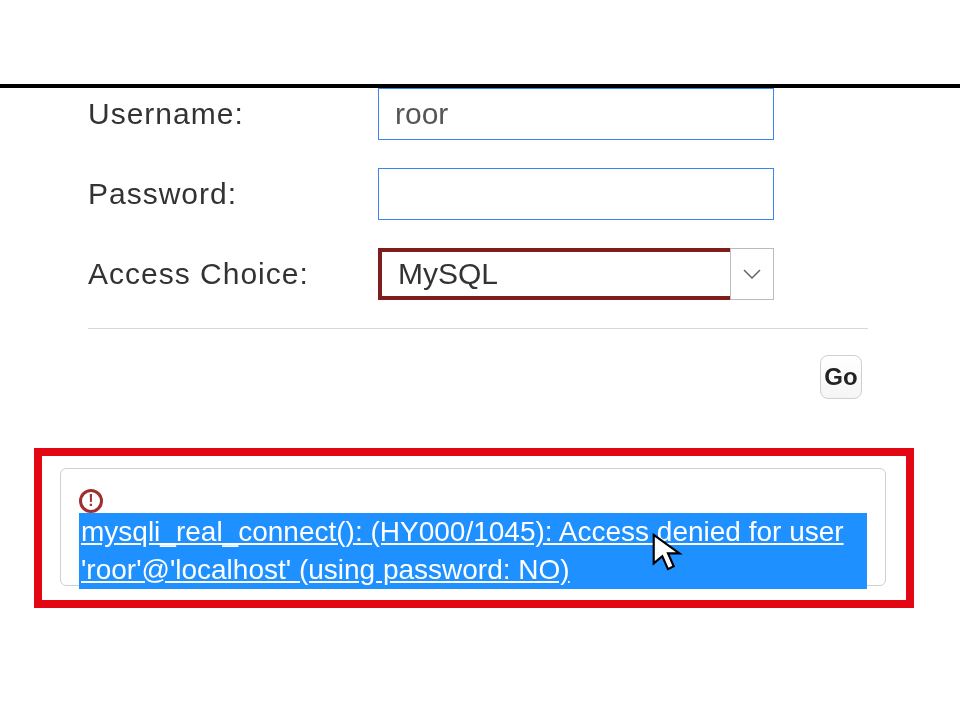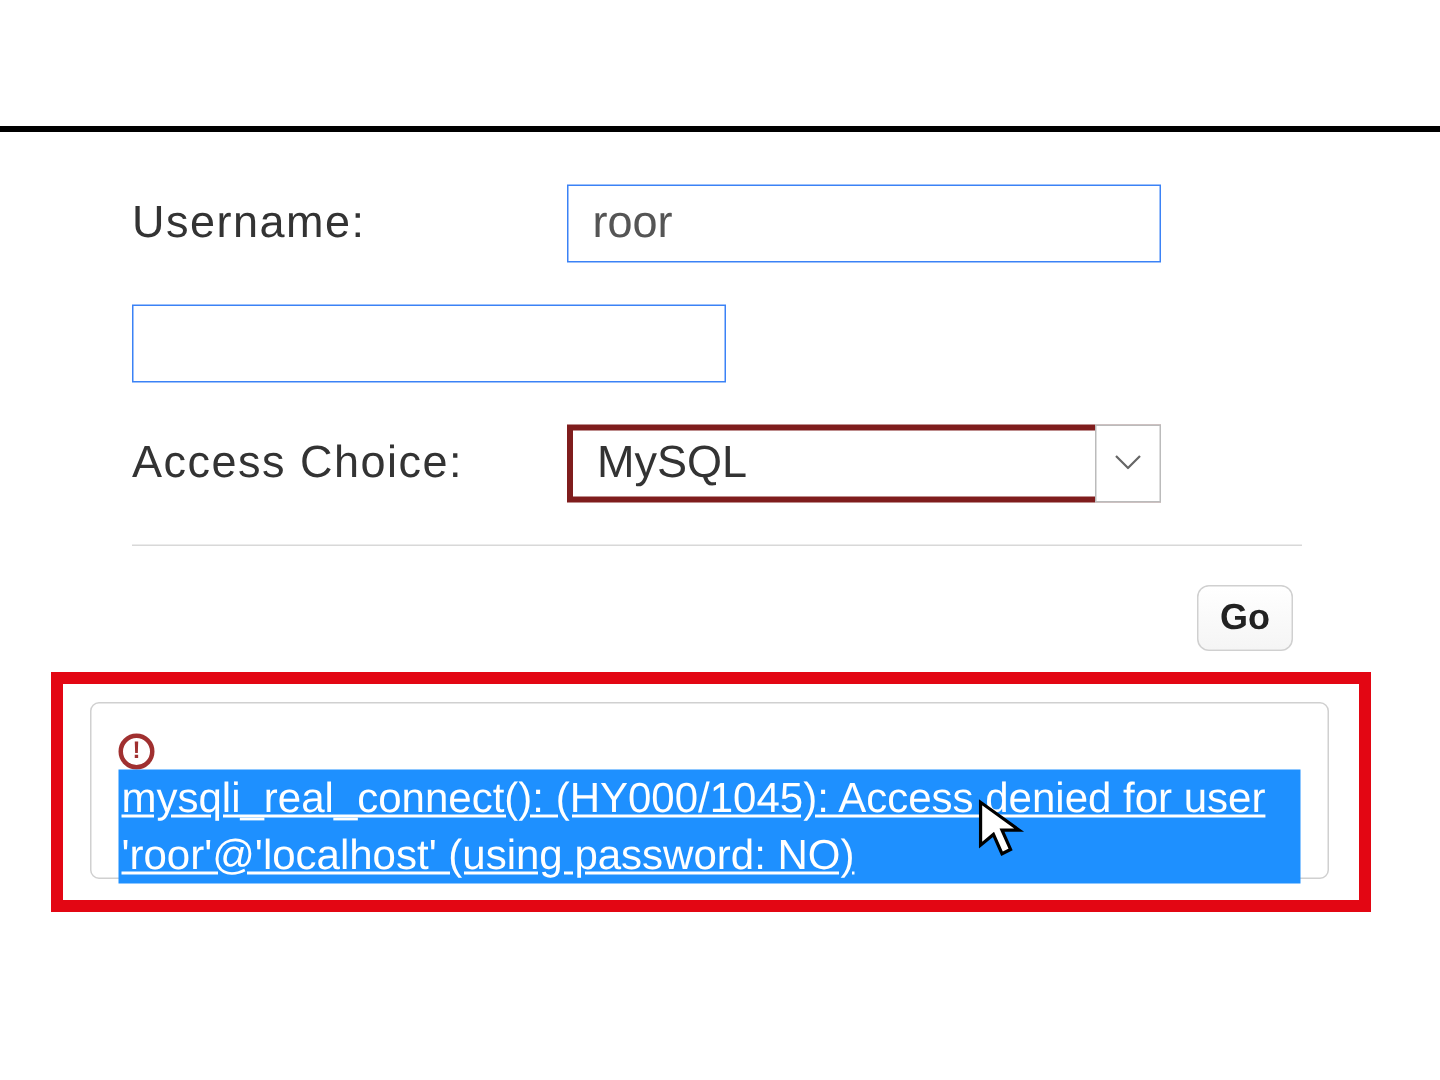--- a/index.html
+++ b/index.html
@@ -17,21 +17,21 @@
       top: 84px;
       width: 100%;
       height: 4px;
       background: #000;
     }
     .form-panel {
       position: absolute;
       left: 50px;
       top: 88px;
       right: 54px;
-      padding: 35px 38px 0 38px;
+      padding: 0 38px 0 38px;
     }
     .row {
       display: flex;
       align-items: center;
       margin-bottom: 28px;
     }
     .label {
       width: 290px;
       font-size: 30px;
       color: #333;
@@ -81,21 +81,21 @@
     .divider {
       border-top: 1px solid #d8d8d8;
       margin: 22px 0 0 0;
     }
     .go-row {
       display: flex;
       justify-content: flex-end;
       padding: 26px 6px 0 0;
     }
     .go-btn {
-      width: 64px;
+      width: 42px;
       height: 44px;
       border: 1px solid #d0d0d0;
       border-radius: 8px;
       background: linear-gradient(#fff, #f5f5f5);
       font-size: 24px;
       font-weight: bold;
       color: #222;
       cursor: pointer;
     }
     .highlight-box {
@@ -159,20 +159,21 @@
 <div class="top-border"></div>
 
 <div class="form-panel">
 
   <div class="row">
     <div class="label">Username:</div>
     <input class="input" type="text" value="roor" style="">
   </div>
 
   <div class="row">
+    <div class="label">Password:</div>
     <input class="input" type="password" value="" style="">
   </div>
 
   <div class="row">
     <div class="label">Access Choice:</div>
     <div class="select-wrap">
       <div class="select-display">MySQL</div>
       <div class="select-btn">
         <span>
           <svg viewBox="0 0 18 10">

